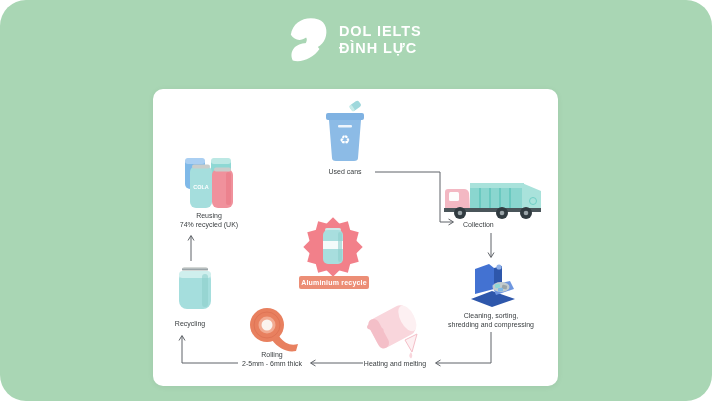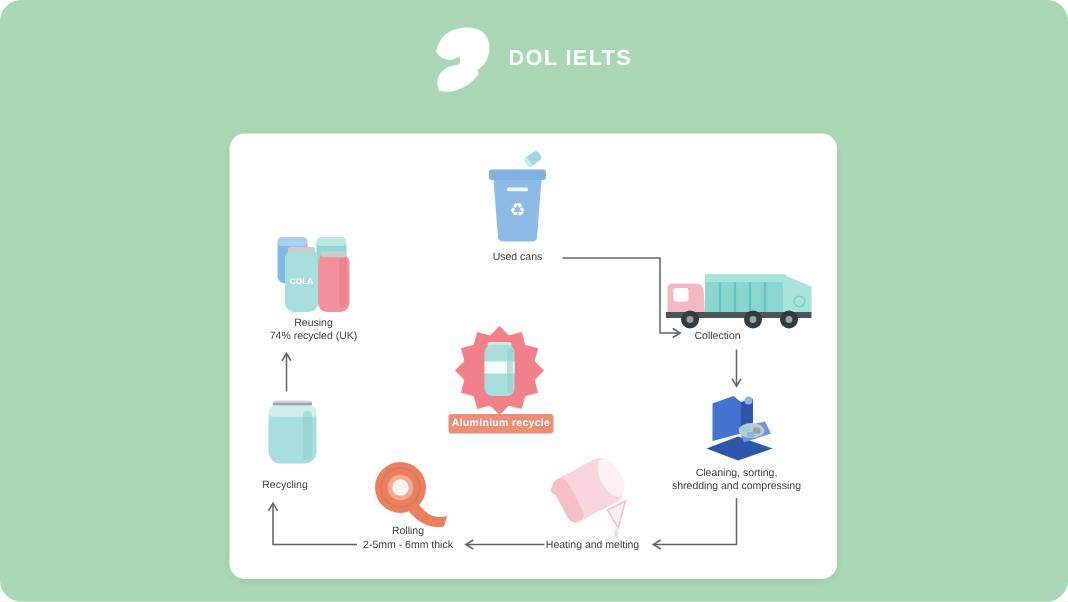--- a/index.html
+++ b/index.html
@@ -1,17 +1,17 @@
 <!DOCTYPE html>
 <html><head>
 <meta charset="utf-8">
 <style>
   html,body{margin:0;padding:0;background:#ffffff;}
   body{width:712px;height:401px;overflow:hidden;font-family:"Liberation Sans",sans-serif;}
-  .stage{position:absolute;left:0;top:0;width:712px;height:401px;background:#A9D6B4;border-radius:14px;}
+  .stage{position:absolute;left:0;top:0;width:712px;height:401px;background:#A9D6B4;border-radius:26px;}
   .logo{position:absolute;left:287px;top:15px;display:flex;align-items:center;gap:10px;color:#ffffff;}
   .logo-mark{width:42px;height:49px;}
   .logo-text{font-weight:bold;font-size:14.5px;letter-spacing:.9px;line-height:17px;}
   .card{position:absolute;left:153px;top:89px;width:405px;height:297px;background:#ffffff;border-radius:10px;box-shadow:0 1px 6px rgba(0,0,0,.06);}
   .connectors{position:absolute;left:0;top:0;width:405px;height:297px;}
   .icon{position:absolute;}
   .lbl{position:absolute;font-size:7px;font-weight:500;color:#3C4043;white-space:nowrap;text-align:center;line-height:9px;transform:translateX(-50%);}
   .lbl.left-align{transform:none;text-align:left;}
   .badge{position:absolute;left:146px;top:187px;width:70px;height:13px;background:#EC8E76;border-radius:2px;color:#fff;
          font-size:7px;font-weight:bold;letter-spacing:.2px;display:flex;align-items:center;justify-content:center;}
@@ -21,20 +21,21 @@
 
 <div class="stage">
 
   <header class="logo">
     <svg class="logo-mark" viewBox="0 0 44 50">
       <path fill="#ffffff" d="M4 20 C 6 6 20 0 33 4 C 41 7 43 16 40 24 C 36 34 24 38 14 35 C 20 30 22 26 20 23 C 14 27 8 26 4 20 Z"></path>
       <path fill="#ffffff" d="M6 47 C 2 38 8 30 18 29 C 26 28 32 31 34 35 C 28 44 15 50 6 47 Z"></path>
     </svg>
     <div class="logo-text">
       <div>DOL IELTS</div>
+      <div>ĐÌNH LỰC</div>
     </div>
   </header>
 
   <main class="card">
 
     <svg class="connectors" viewBox="0 0 405 297">
       <defs>
         <marker id="ah" markerWidth="9" markerHeight="9" refX="6" refY="4" orient="auto" markerUnits="userSpaceOnUse">
           <path d="M1.5 1 L6.5 4 L1.5 7" fill="none" stroke="#5F6368" stroke-width="1"></path>
         </marker>

